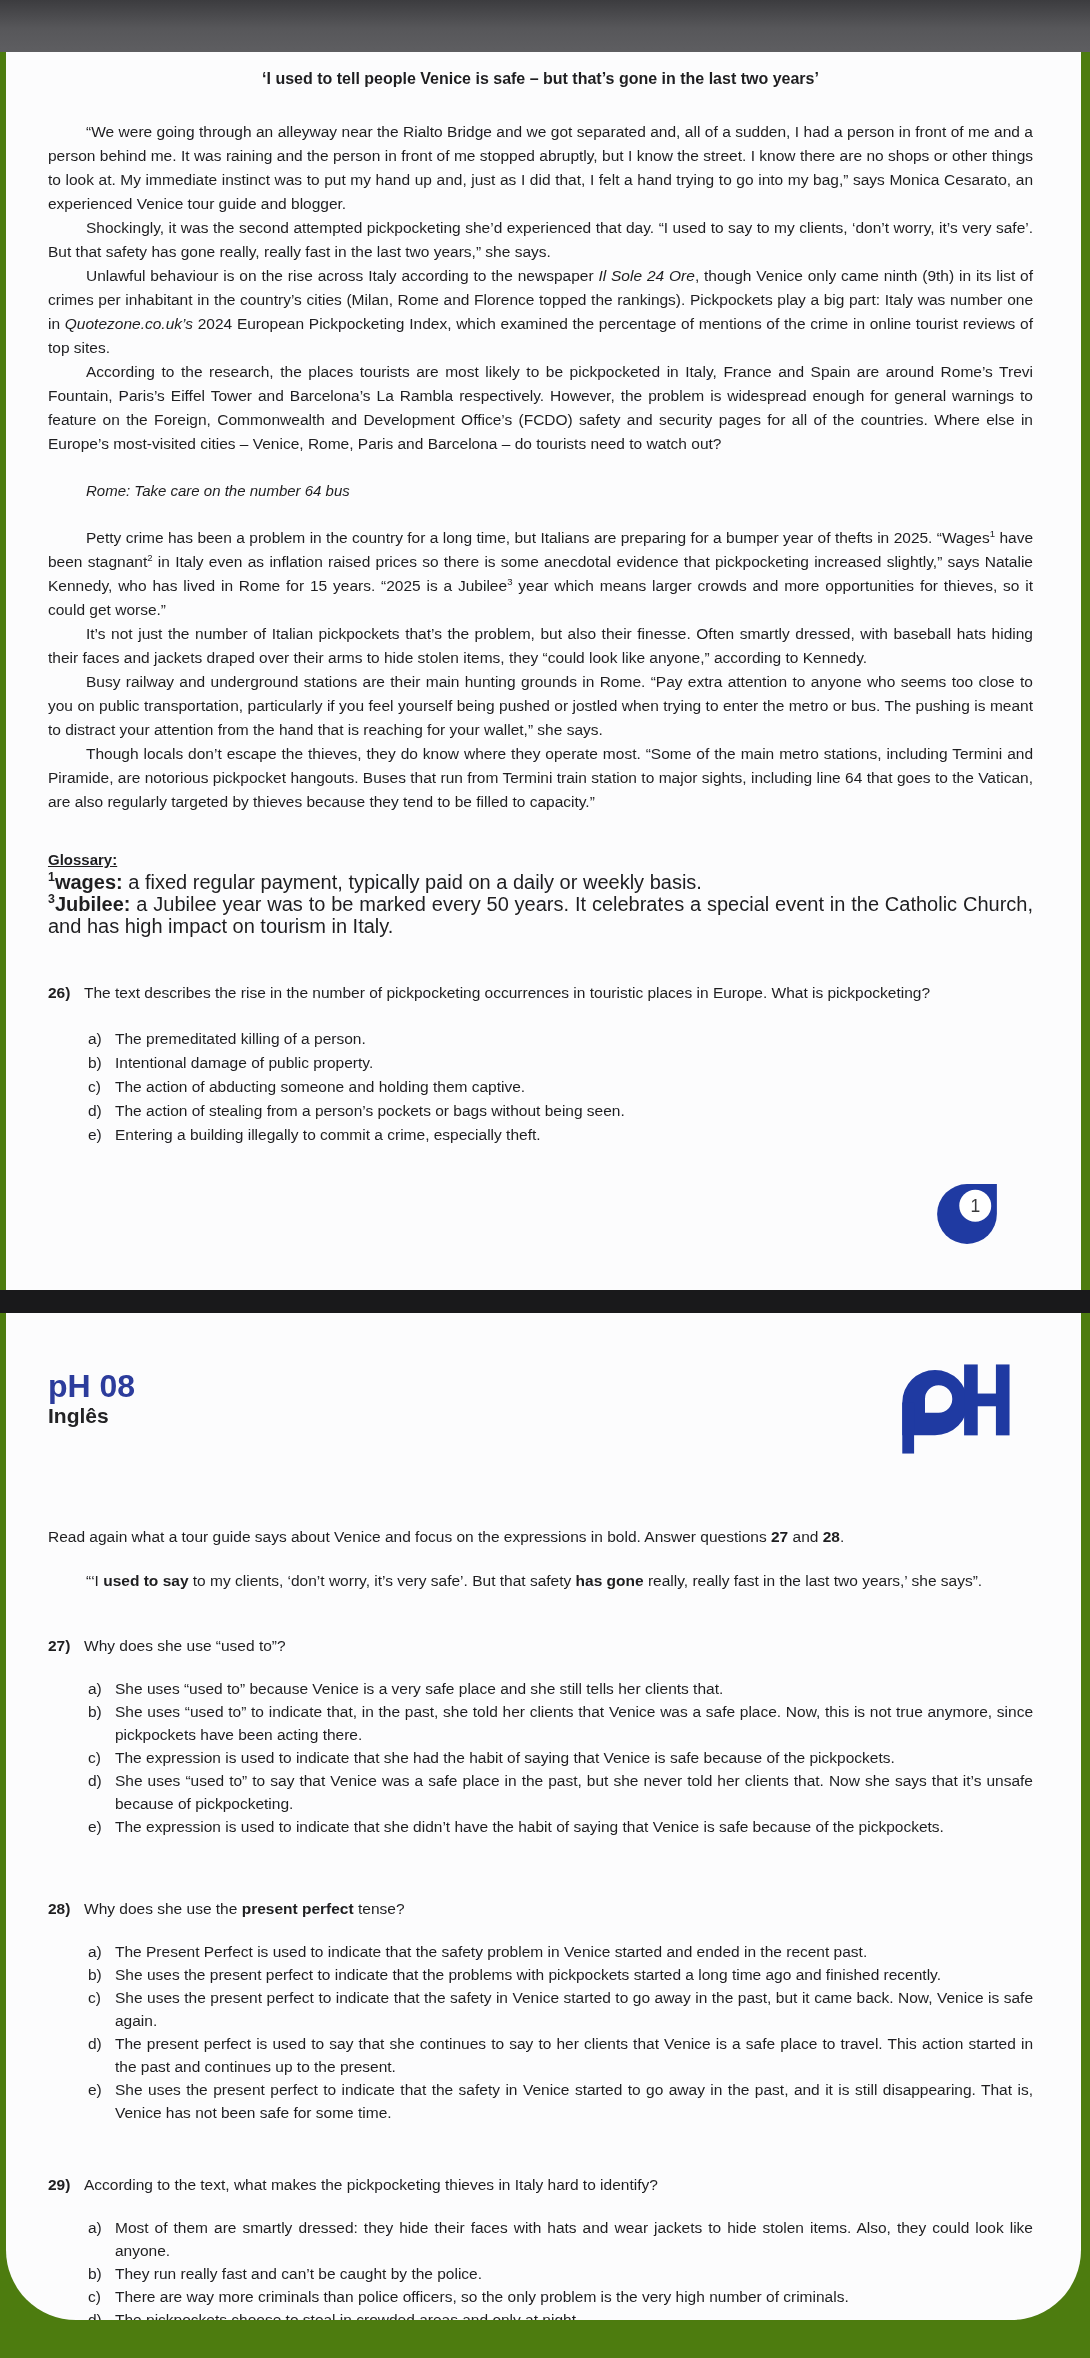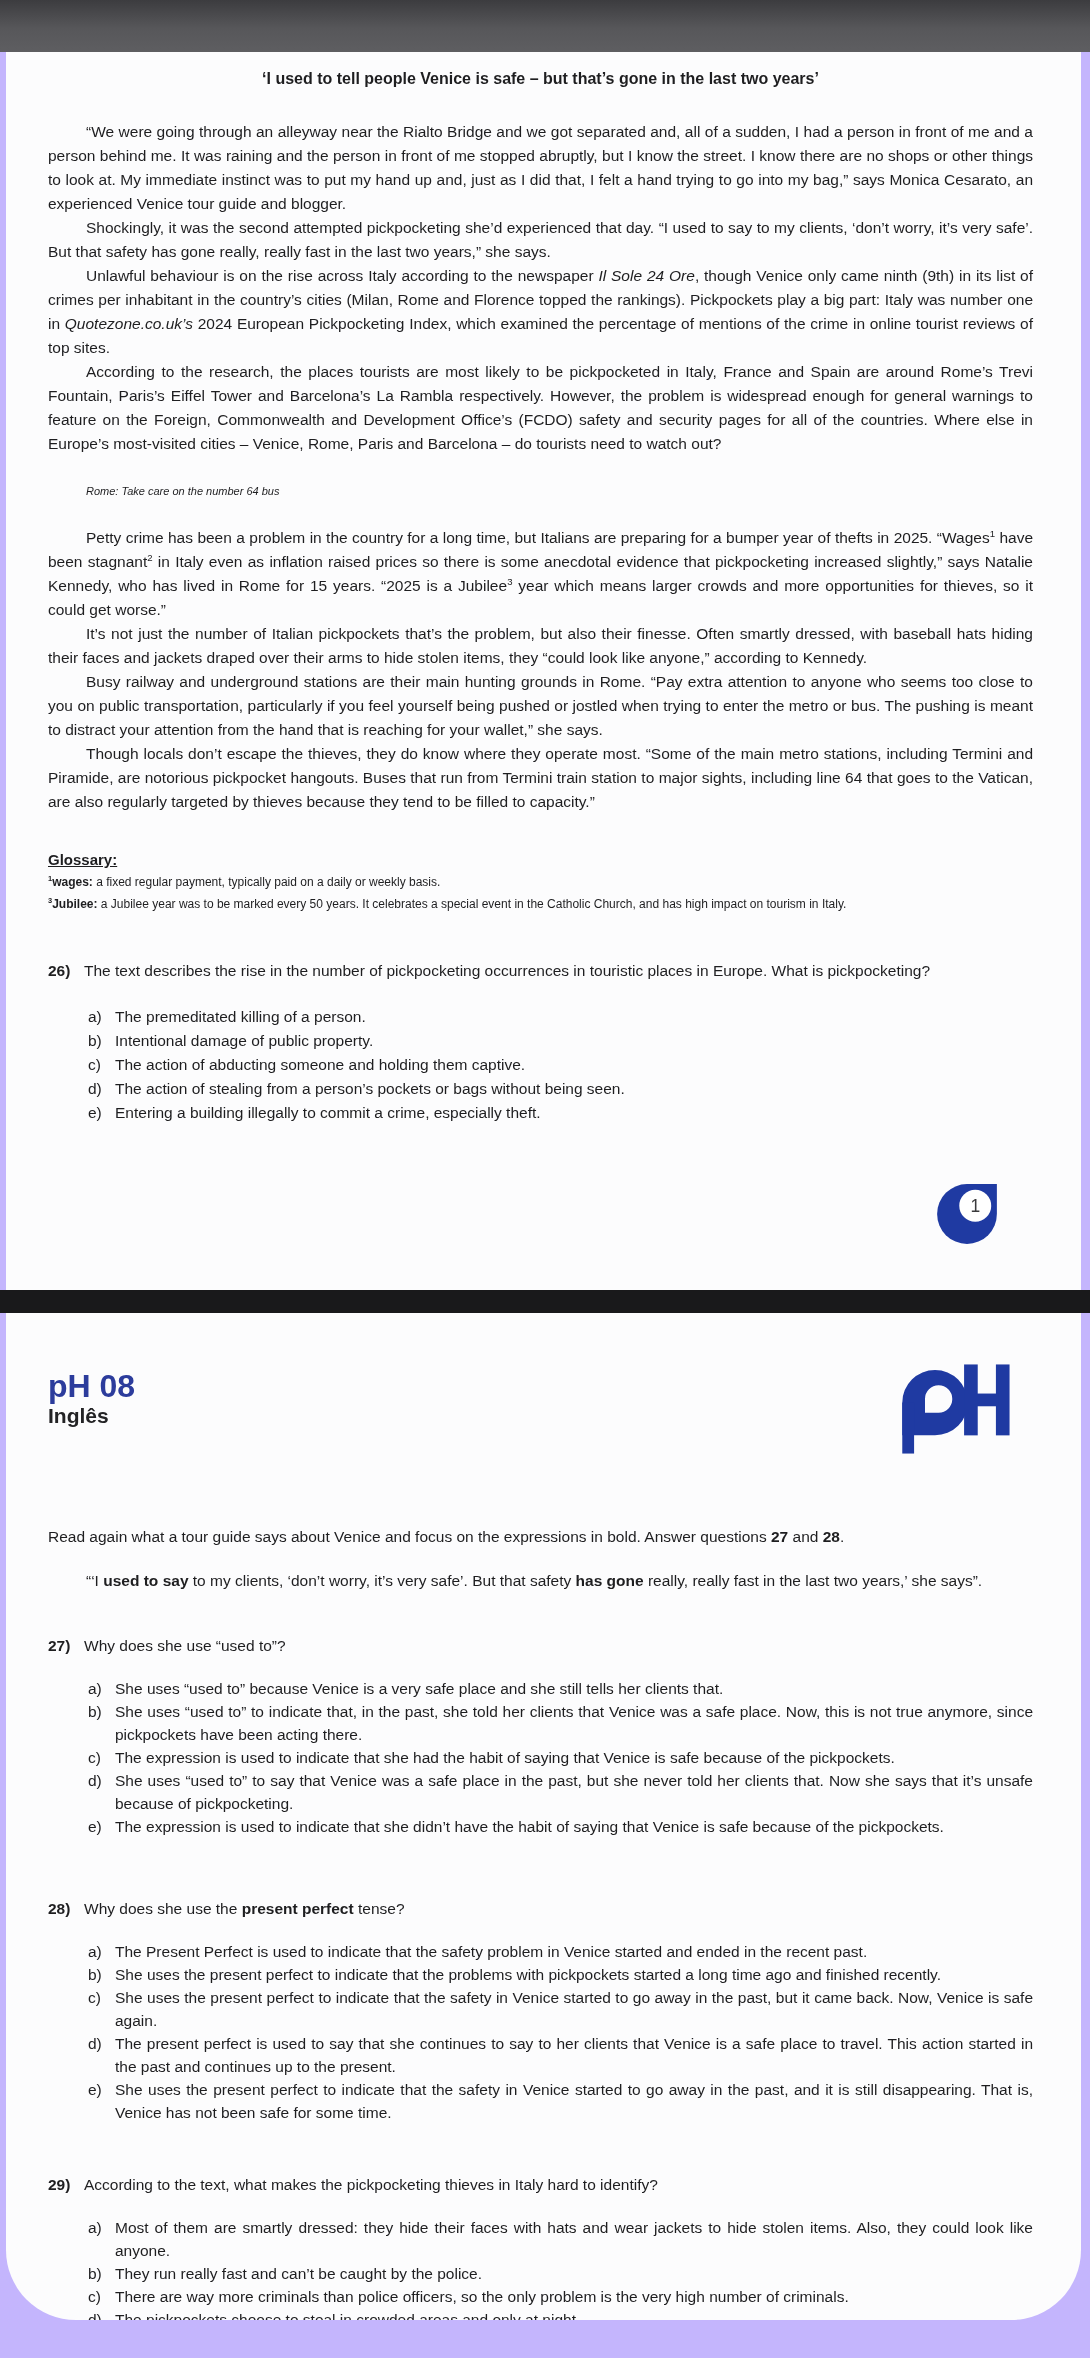--- a/index.html
+++ b/index.html
@@ -1,29 +1,29 @@
 <!DOCTYPE html>
 <html><head>
 <meta charset="utf-8">
 <style>
   html,body{margin:0;padding:0;background:#0e0e10;}
-  .screen{position:relative;width:1090px;height:2358px;overflow:hidden;background:#c4b5fd;
+  .screen{position:relative;width:1090px;height:2358px;overflow:hidden;background:#4d7c0f;
           font-family:"Liberation Sans","DejaVu Sans",sans-serif;color:#1e1e20;}
   .top-band{height:52px;background:linear-gradient(180deg,#3c3c3f 0%,#57575a 55%,#5e5e61 100%);}
   .page{background:#fcfcfd;margin:0 9px 0 6px;box-sizing:border-box;position:relative;overflow:hidden;}
   .page1{height:1238px;padding:16px 48px 0 42px;}
   .page-gap{height:23px;background:#19191b;}
   .page2{height:1007px;padding:58px 48px 0 42px;border-radius:0 0 70px 70px;}
 
   .article-title{font-size:16px;font-weight:700;text-align:center;margin:0 0 30px 0;line-height:22px;}
   .para{margin:0;font-size:15.5px;line-height:24px;text-align:justify;text-indent:38px;}
-  .subheading{margin:23px 0;font-size:11px;line-height:24px;font-style:italic;text-indent:38px;}
+  .subheading{margin:23px 0;font-size:15px;line-height:24px;font-style:italic;text-indent:38px;}
   .glossary{margin-top:34px;}
   .glossary-title{font-size:15px;font-weight:700;text-decoration:underline;line-height:23px;}
-  .gloss{margin:0;font-size:12px;line-height:22px;text-align:justify;}
+  .gloss{margin:0;font-size:20px;line-height:22px;text-align:justify;}
   .b{font-weight:700;}
   .i{font-style:italic;}
   sup{font-size:0.62em;line-height:0;}
 
   .question{display:flex;margin-top:44px;font-size:15.5px;line-height:24px;}
   .q-num{flex:none;width:36px;font-weight:700;}
   .q-body{flex:1;text-align:justify;}
   .opts{margin:22px 0 0 40px;}
   .opt{display:flex;font-size:15.5px;line-height:24px;}
   .opt-letter{flex:none;width:27px;}

